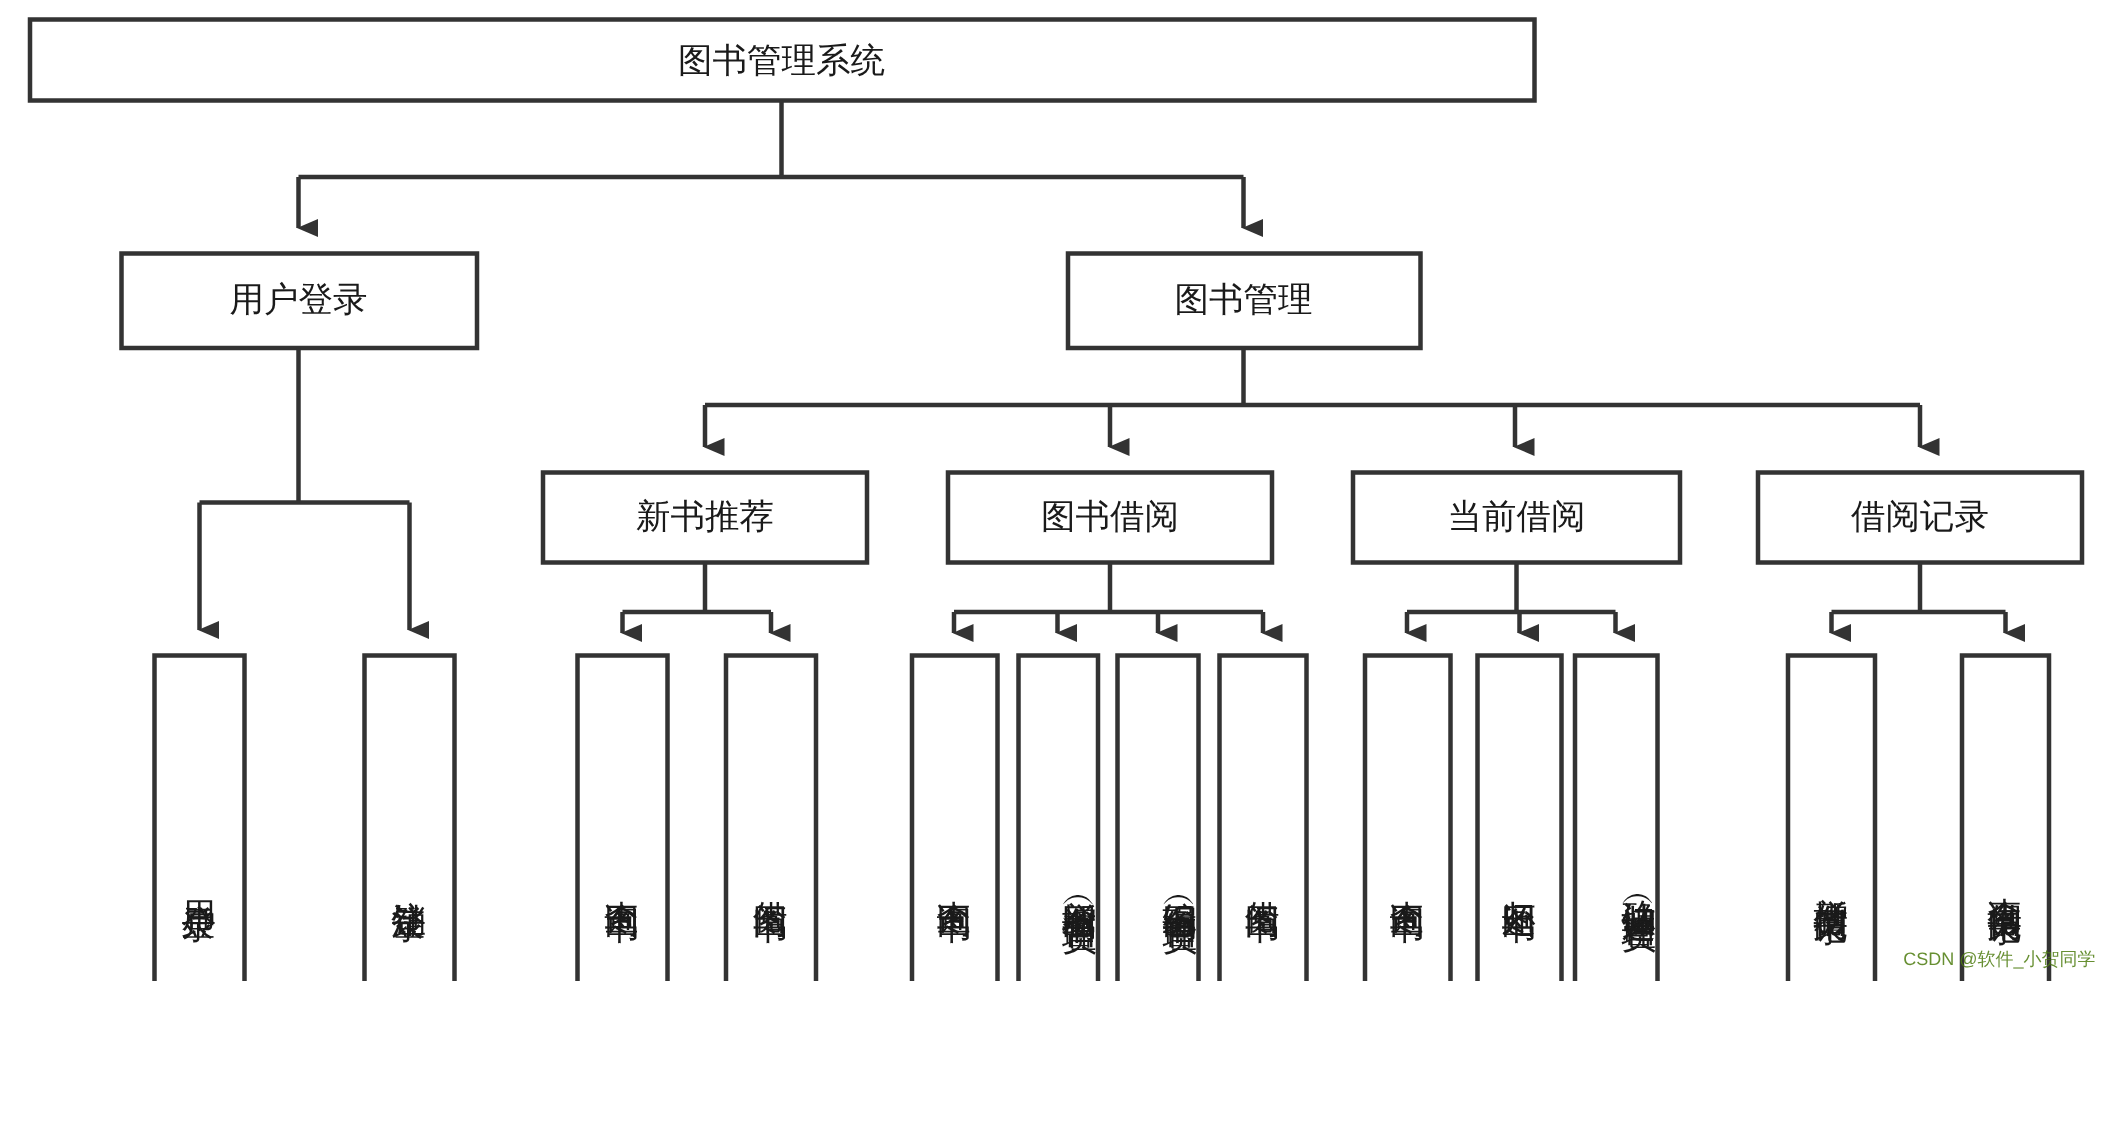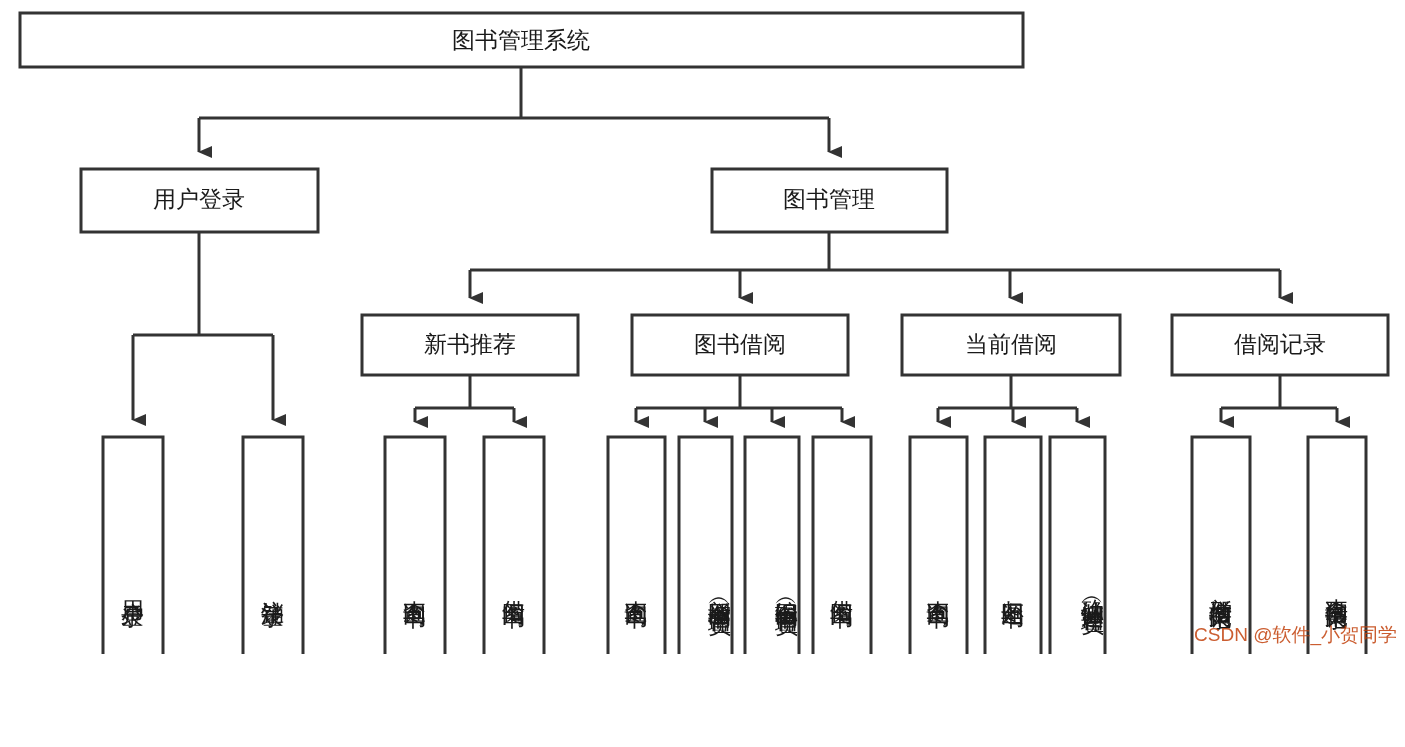--- a/index.html
+++ b/index.html
@@ -58,22 +58,22 @@
     color: #1a1a1a;
     letter-spacing: 2px;
     white-space: nowrap;
     pointer-events: none;
   }
   .watermark {
     position: absolute;
     right: 8px;
     bottom: 6px;
     font-family: "Liberation Sans", "DejaVu Sans", sans-serif;
-    font-size: 19px;
-    color: #c2410c;
+    font-size: 12px;
+    color: #4d7c0f;
     opacity: 0.85;
     white-space: nowrap;
   }
 </style>
 </head>
 <body>
 
 <div id="diagram-root">
 
   <svg class="diagram-svg" viewBox="0 0 1405 747">

